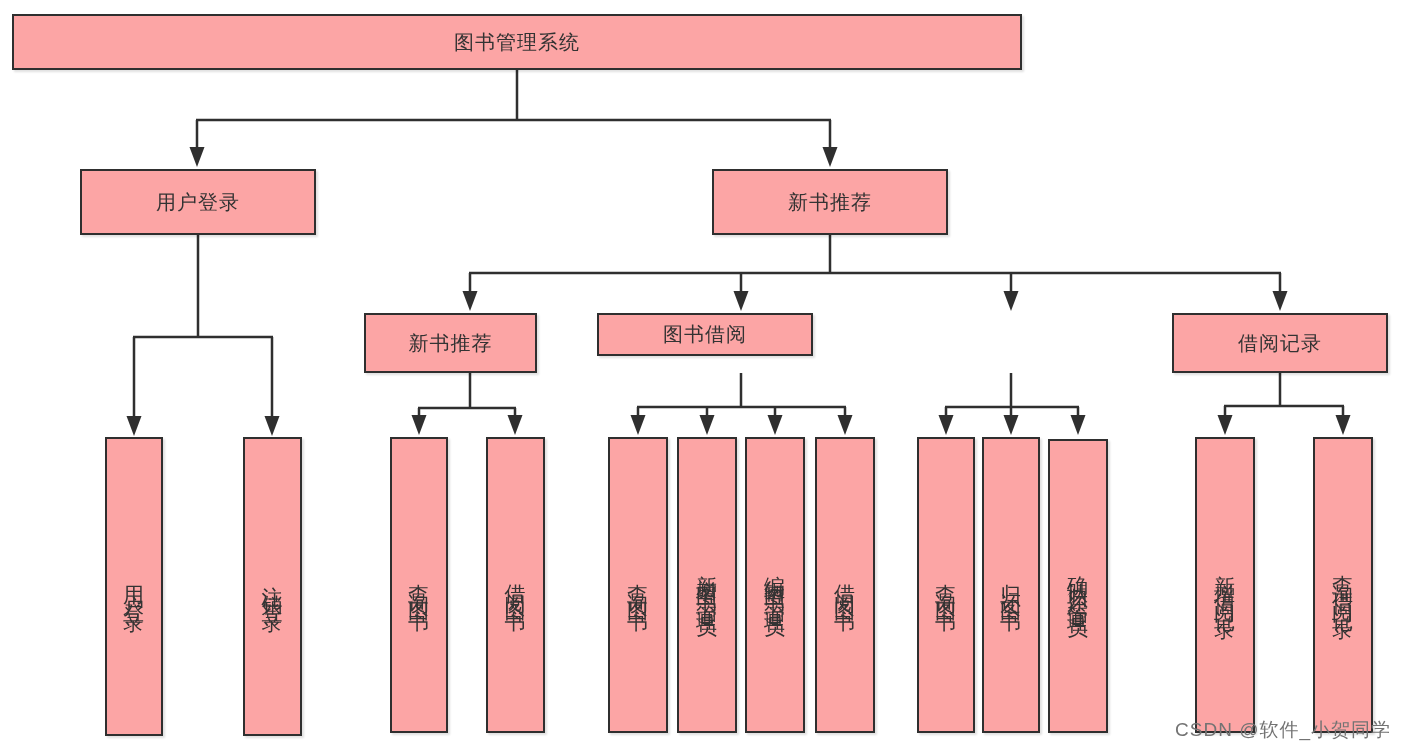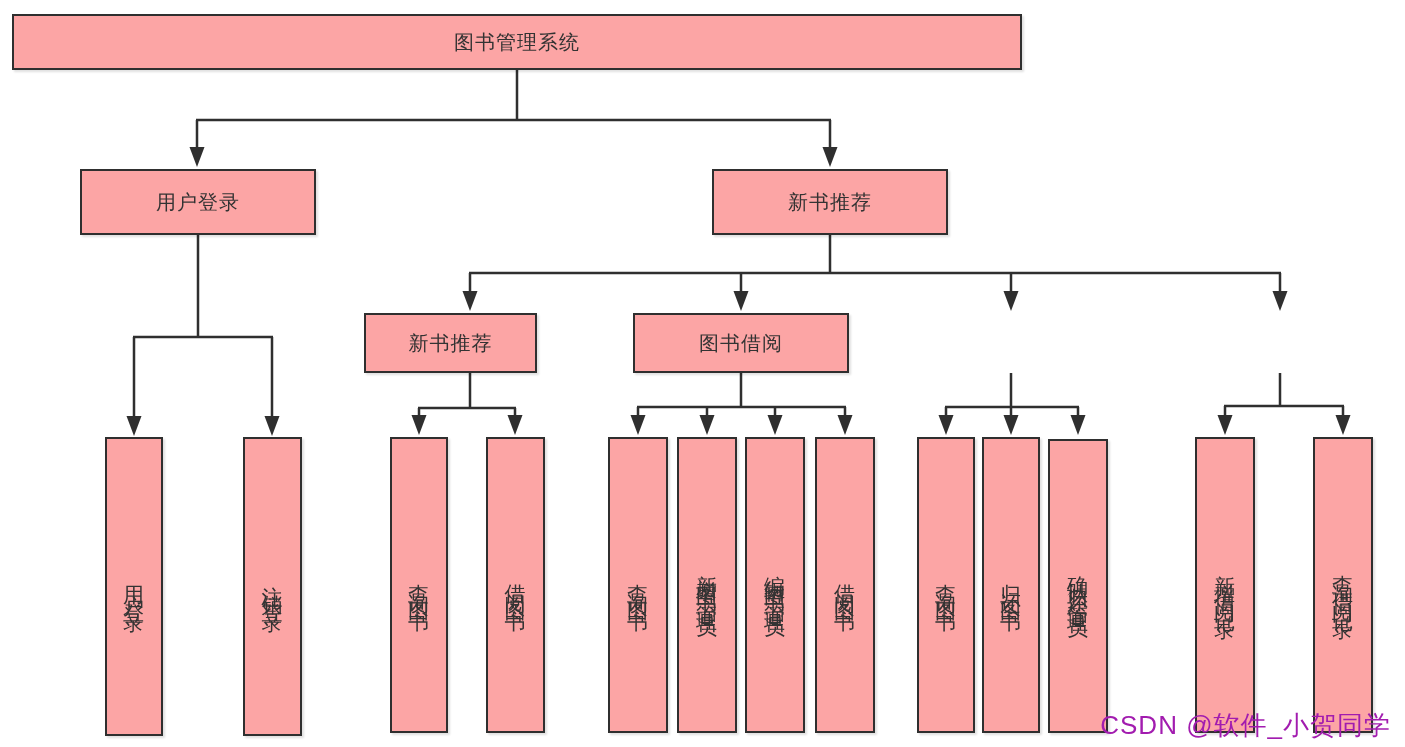--- a/index.html
+++ b/index.html
@@ -47,22 +47,22 @@
     white-space: nowrap;
   }
   .root-box span {
     font-size: 20px;
     letter-spacing: 1px;
   }
   .watermark {
     position: absolute;
     right: 14px;
     bottom: 4px;
-    font-size: 26px;
-    color: #a21caf;
+    font-size: 19px;
+    color: #737373;
     letter-spacing: 1px;
     z-index: 3;
     white-space: nowrap;
   }
 </style>
 </head>
 <body>
 
 <div class="canvas">
 
@@ -113,22 +113,25 @@
   <div class="box hbox" style="left:80px; top:169px; width:236px; height:66px">
     <span>用户登录</span>
   </div>
   <div class="box hbox" style="left:712px; top:169px; width:236px; height:66px">
     <span>新书推荐</span>
   </div>
 
   <div class="box hbox" style="left:364px; top:313px; width:173px; height:60px">
     <span>新书推荐</span>
   </div>
-  <div class="box hbox" style="left:633px; top:313px; width:216px; height:60px">
+  <div class="box hbox" style="left:597px; top:313px; width:216px; height:43px">
     <span>图书借阅</span>
+  </div>
+  <div class="box hbox" style="left:1172px; top:313px; width:216px; height:60px">
+    <span>借阅记录</span>
   </div>
 
   <div class="box vbox" style="left:105px; top:437px; width:58px; height:299px">
     <span>用户登录</span>
   </div>
   <div class="box vbox" style="left:243px; top:437px; width:59px; height:299px">
     <span>注销登录</span>
   </div>
 
   <div class="box vbox" style="left:390px; top:437px; width:58px; height:296px">

